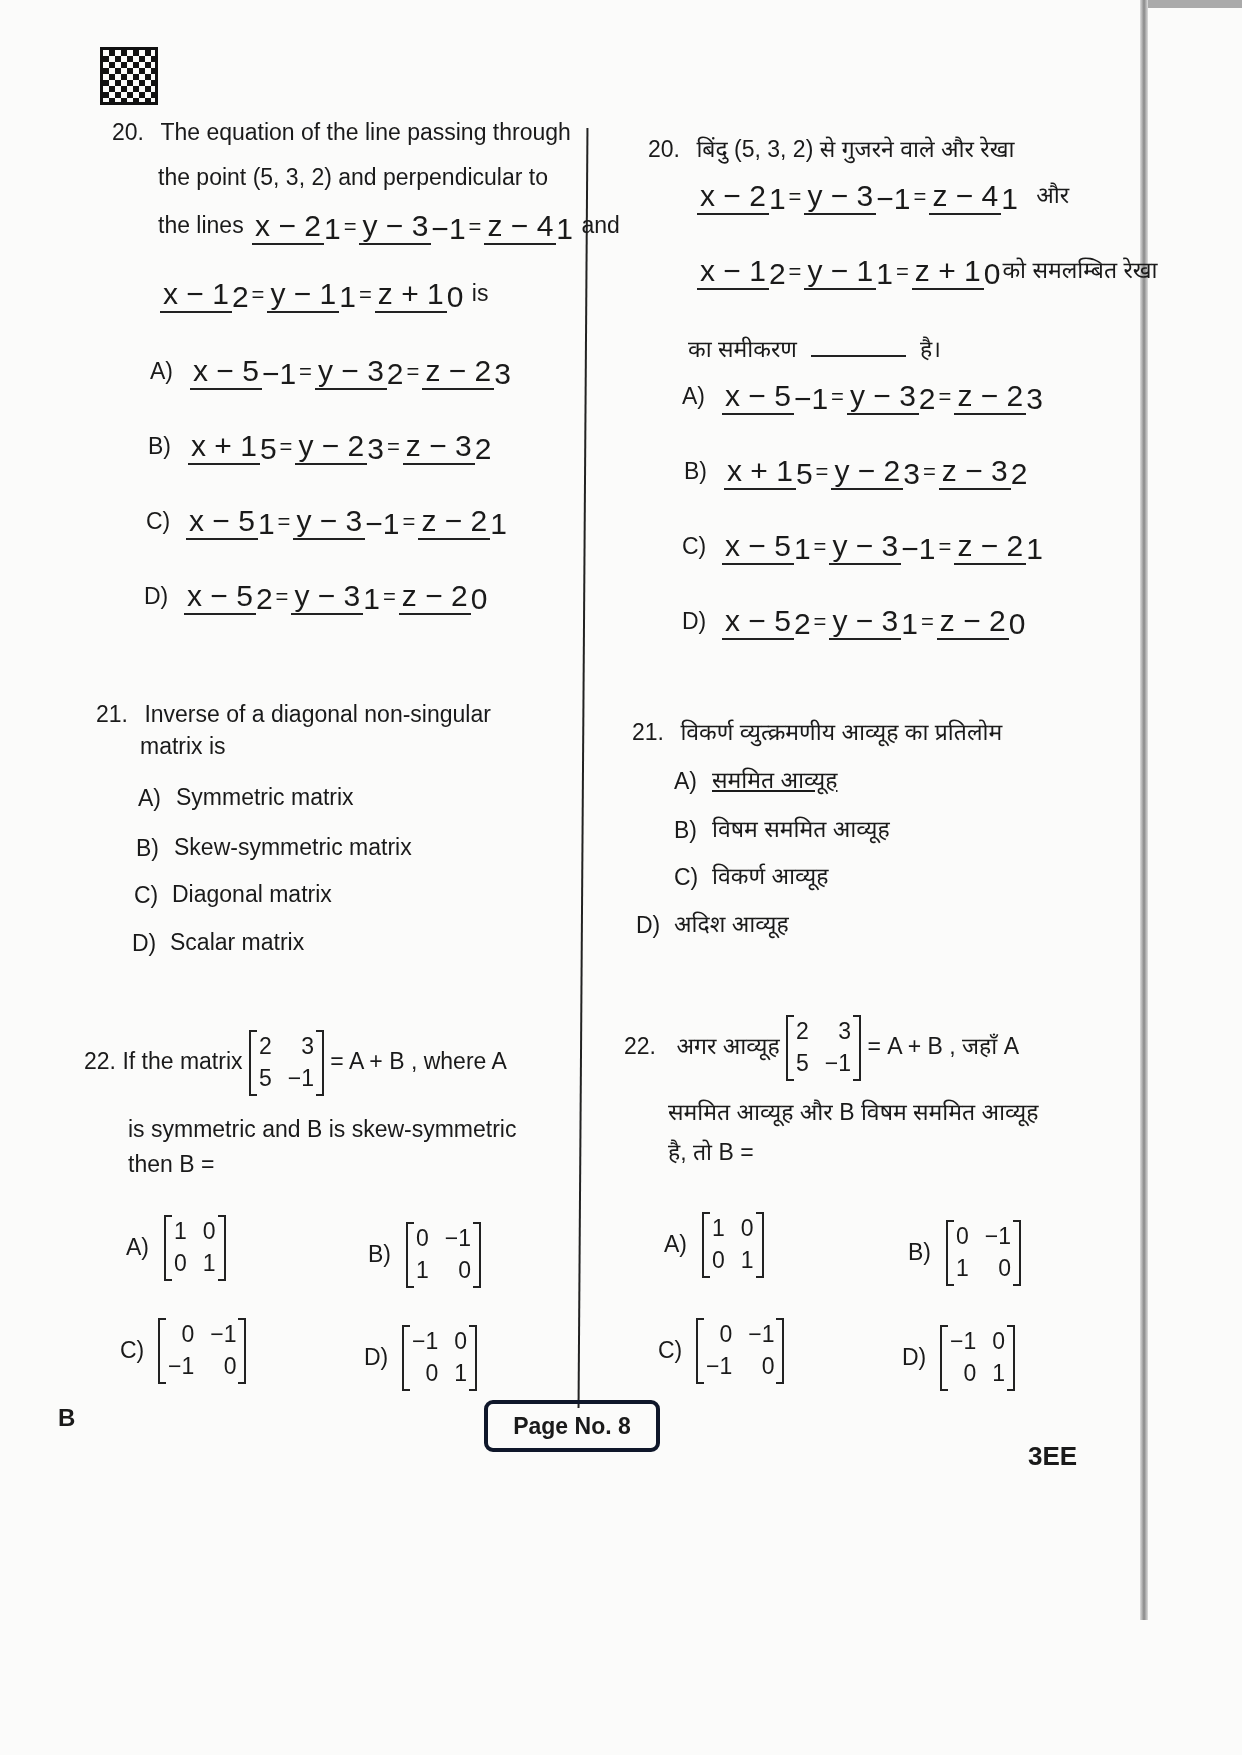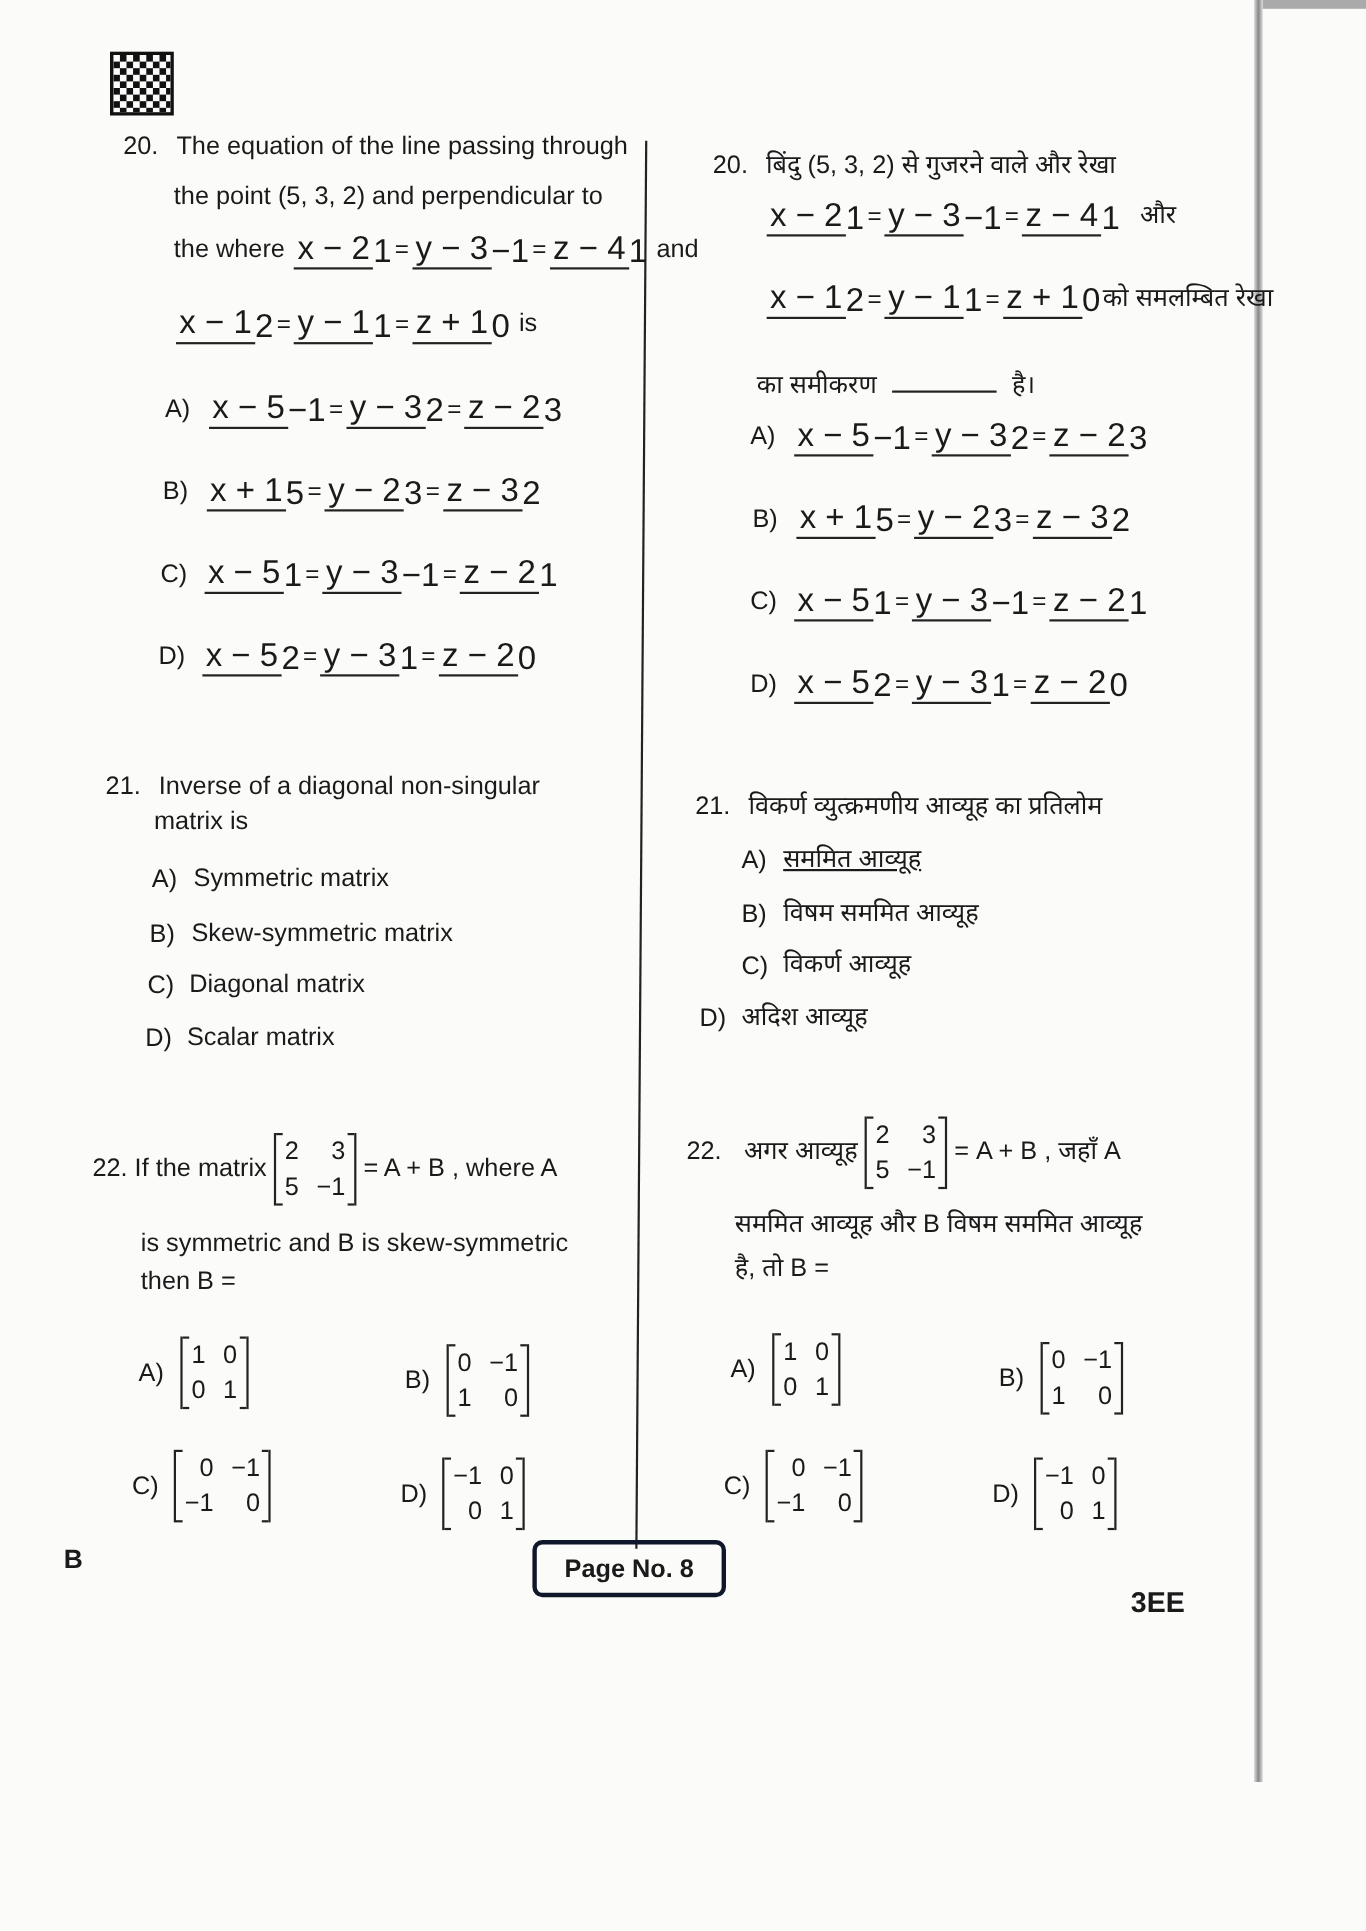--- a/index.html
+++ b/index.html
@@ -37,21 +37,21 @@
 <div class="abs divider"></div>
 
 <div>
 
   <div class="abs txt" style="left:112px;top:118px;">
     <span>20.</span>
     <span style="margin-left:10px">The equation of the line passing through</span>
   </div>
   <div class="abs txt" style="left:158px;top:163px;">the point (5, 3, 2) and perpendicular to</div>
   <div class="abs txt" style="left:158px;top:210px;">
-    <span>the where</span>
+    <span>the lines</span>
     <span class="frac">
         <span class="n">x − 2</span>
         <span class="d">1</span>
       </span><span class="eq">=</span><span class="frac">
         <span class="n">y − 3</span>
         <span class="d">−1</span>
       </span><span class="eq">=</span><span class="frac">
         <span class="n">z − 4</span>
         <span class="d">1</span>
       </span>

